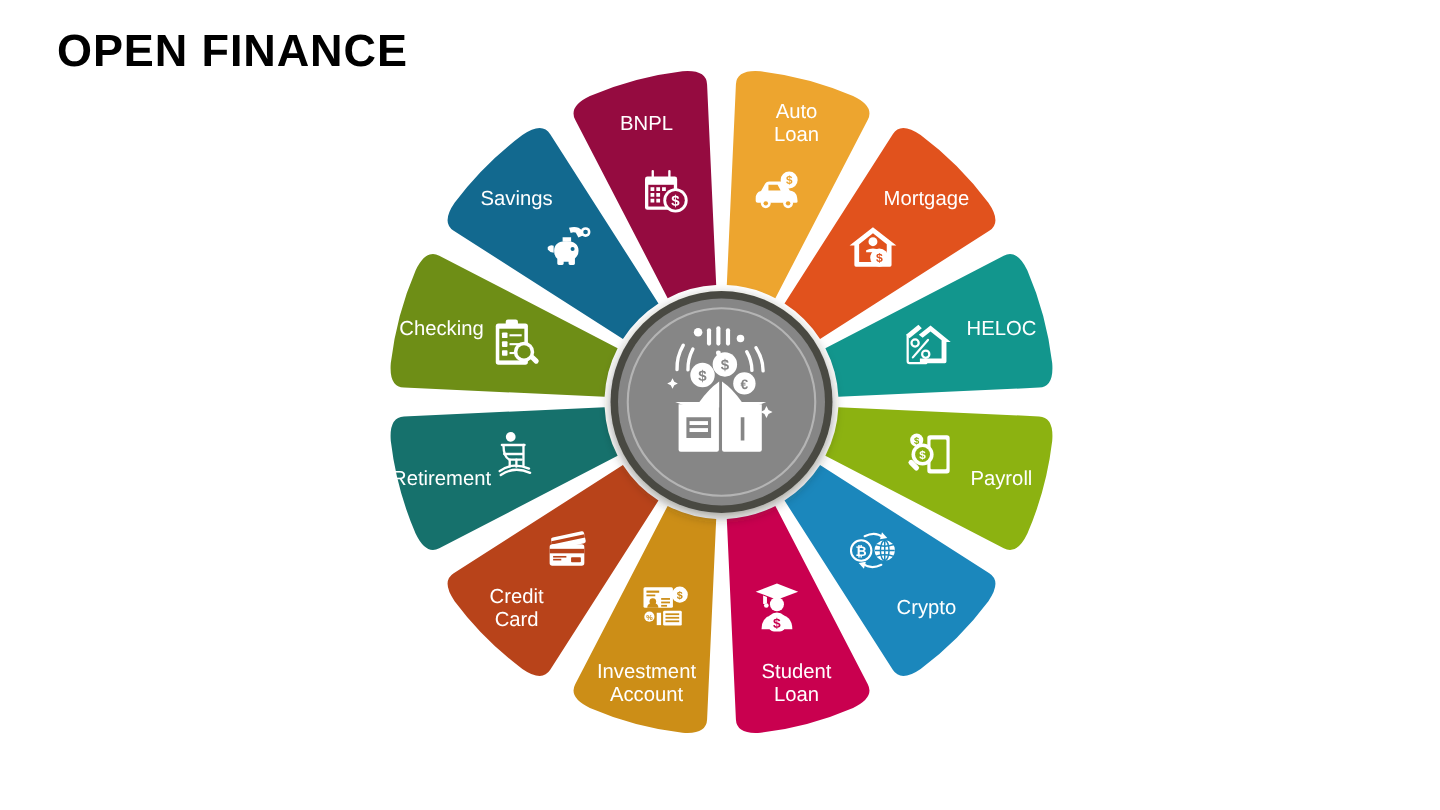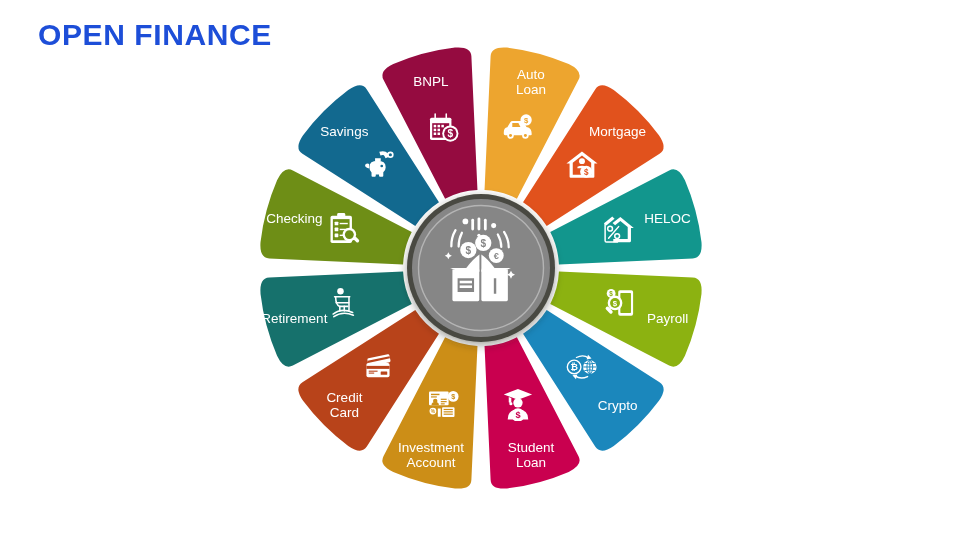--- a/index.html
+++ b/index.html
@@ -21,21 +21,21 @@
     height: 540px;
     background: #ffffff;
   }
   #page-title {
     position: absolute;
     left: 38px;
     top: 18px;
     font-size: 30px;
     font-weight: bold;
     letter-spacing: 0.6px;
-    color: #1d4ed8;
+    color: #000000;
     font-family: "Liberation Sans", sans-serif;
     white-space: nowrap;
   }
   #wheel-wrap {
     position: absolute;
     left: 0;
     top: 0;
     width: 960px;
     height: 540px;
   }

